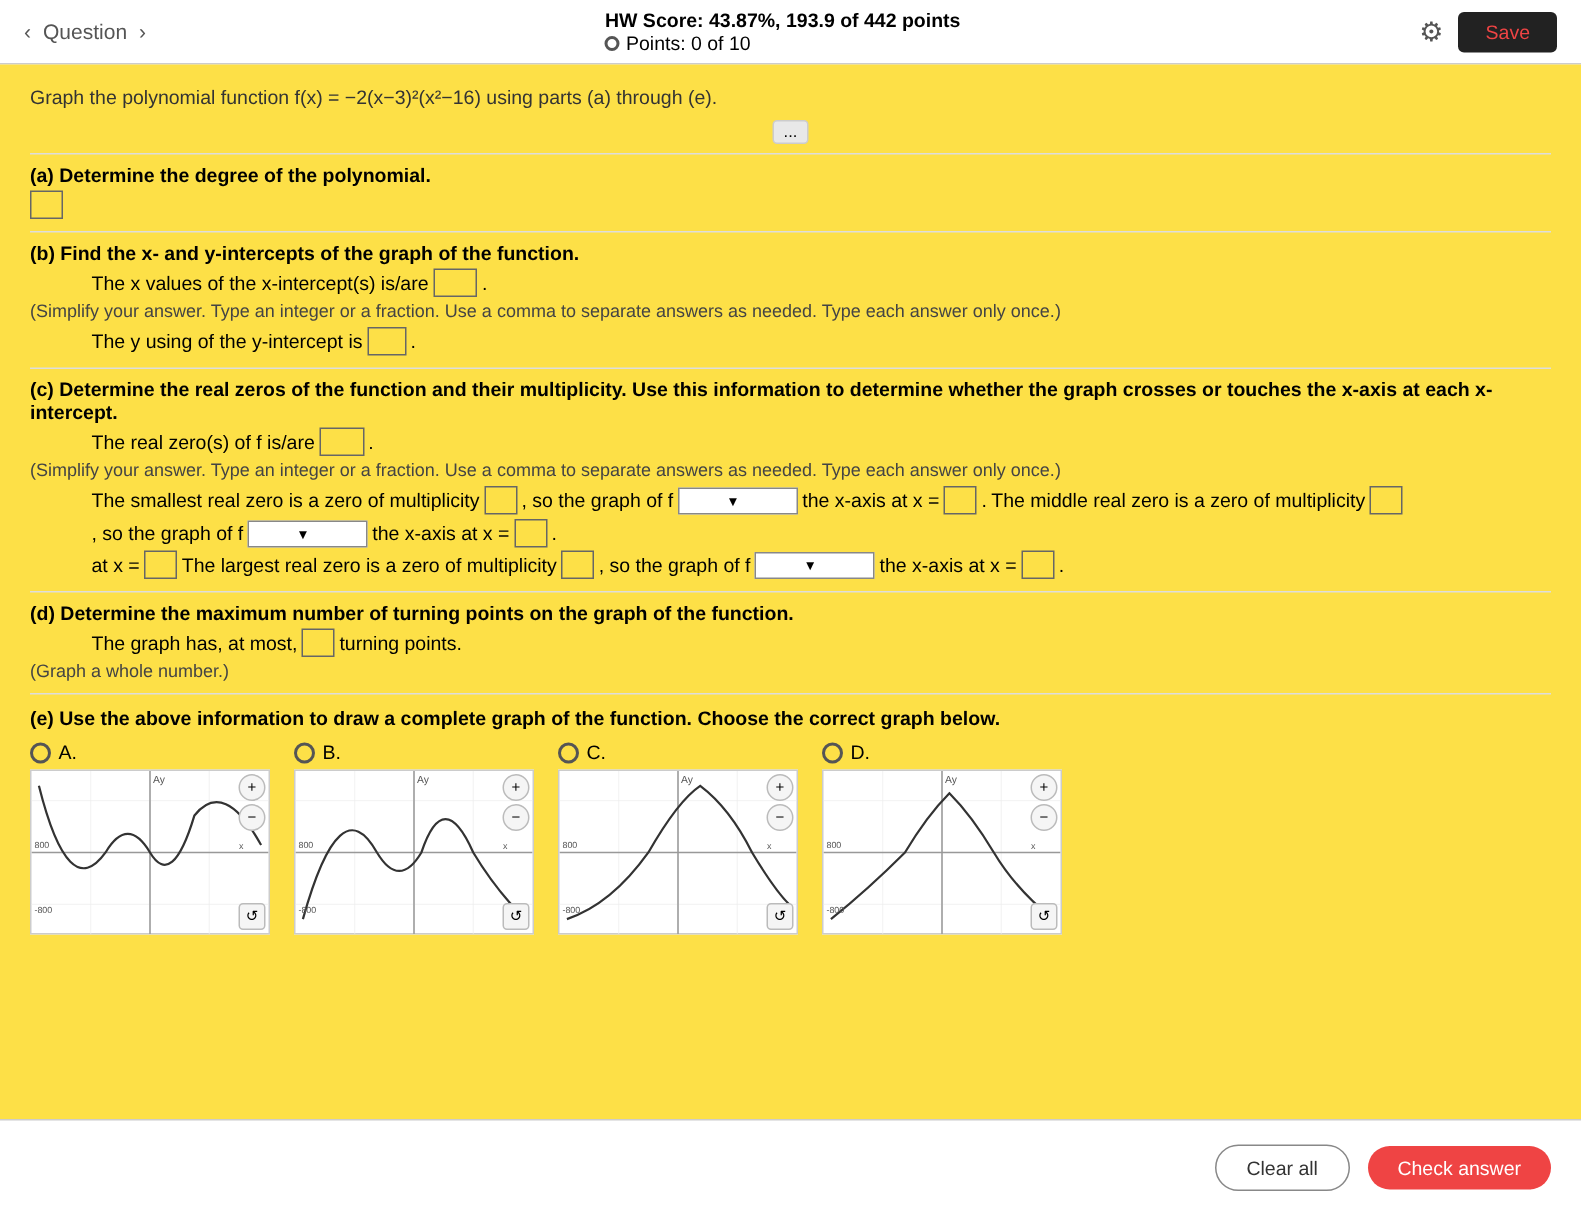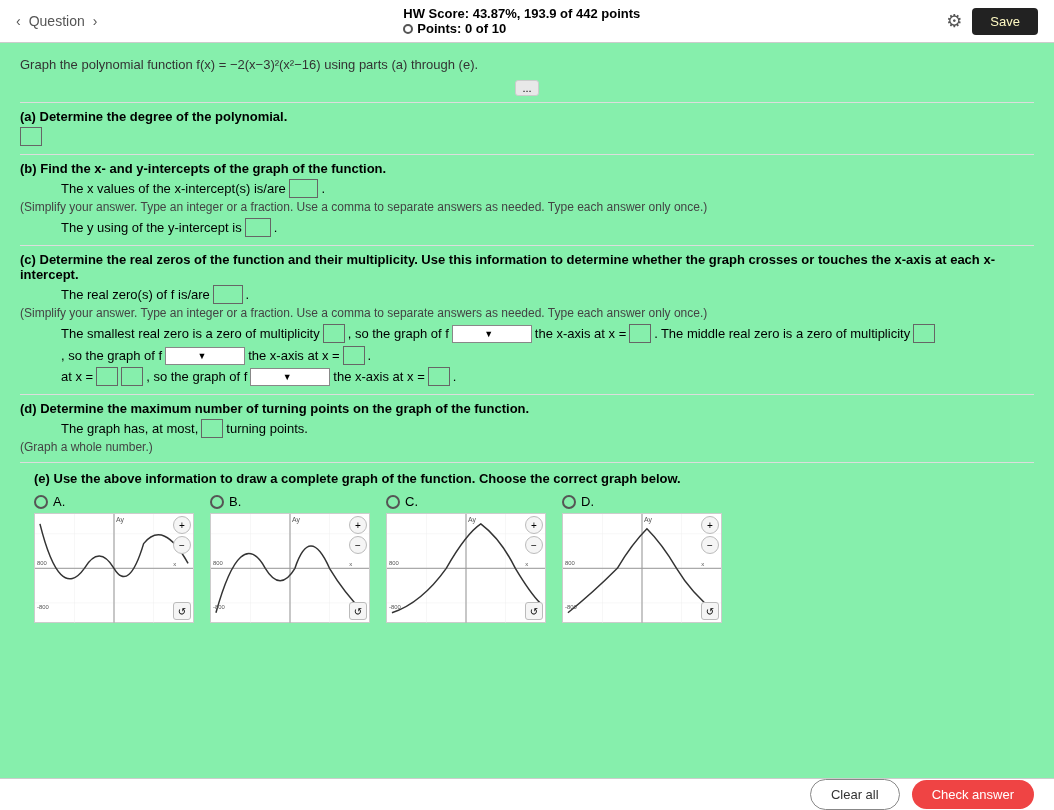--- a/index.html
+++ b/index.html
@@ -23,43 +23,43 @@
       gap: 8px;
       font-size: 14px;
       color: #555;
     }
     .top-bar-nav span { cursor: pointer; }
     .hw-score {
       text-align: right;
       font-size: 13px;
     }
     .hw-score .score-line { font-weight: bold; }
-    .hw-score .points-line { display: flex; align-items: center; gap: 4px; font-weight: bold; }
+    .hw-score .points-line { display: flex; align-items: center; gap: 4px; }
     .hw-score .points-line .circle { width: 10px; height: 10px; border: 2px solid #555; border-radius: 50%; display: inline-block; }
     .top-bar-right {
       display: flex;
       align-items: center;
       gap: 10px;
     }
     .gear-icon {
       font-size: 18px;
       cursor: pointer;
       color: #555;
     }
     .save-btn {
       background: #222;
-      color: #fef9c3;
+      color: #ef4444;
       border: none;
       padding: 6px 18px;
       border-radius: 4px;
       font-size: 13px;
       cursor: pointer;
     }
     .main-content {
-      background: #86efac;
+      background: #fde047;
       margin: 0;
       padding: 10px 20px 80px 20px;
       min-height: calc(100vh - 50px);
       position: relative;
     }
     .question-header {
       font-size: 13px;
       margin-bottom: 8px;
       color: #333;
       padding-top: 4px;
@@ -96,21 +96,20 @@
       vertical-align: middle;
       padding: 1px 3px;
     }
     .divider {
       border: none;
       border-top: 1px solid #ddd;
       margin: 6px 0;
     }
     .graph-section {
       margin-top: 8px;
-      margin-left: 14px;
     }
     .graph-options {
       display: flex;
       flex-direction: row;
       gap: 16px;
       margin-top: 8px;
       flex-wrap: wrap;
     }
     .graph-option {
       display: flex;
@@ -179,21 +178,21 @@
       font-size: 10px;
       cursor: pointer;
     }
     .bottom-bar {
       position: fixed;
       bottom: 0;
       left: 0;
       right: 0;
       background: #fff;
       border-top: 1px solid #ccc;
-      padding: 0 20px;
+      padding: 16px 20px;
       display: flex;
       justify-content: flex-end;
       gap: 12px;
       align-items: center;
     }
     .clear-all-btn {
       background: #fff;
       color: #333;
       border: 1px solid #888;
       padding: 7px 20px;
@@ -313,20 +312,21 @@
       <span>, so the graph of f</span>
       <span class="dropdown-box">&nbsp;&nbsp;&nbsp;&nbsp;&nbsp;&nbsp;&nbsp;</span>
       <span>the x-axis at x =</span>
       <span class="input-box">&nbsp;&nbsp;</span>
       <span>.</span>
     </div>
 
     <div class="inline-row">
       <span>at x =</span>
       <span class="input-box">&nbsp;&nbsp;</span>
+      <span>The largest real zero is a zero of multiplicity</span>
       <span class="input-box">&nbsp;&nbsp;</span>
       <span>, so the graph of f</span>
       <span class="dropdown-box">&nbsp;&nbsp;&nbsp;&nbsp;&nbsp;&nbsp;&nbsp;</span>
       <span>the x-axis at x =</span>
       <span class="input-box">&nbsp;&nbsp;</span>
       <span>.</span>
     </div>
   </div>
 
   <hr class="divider">

